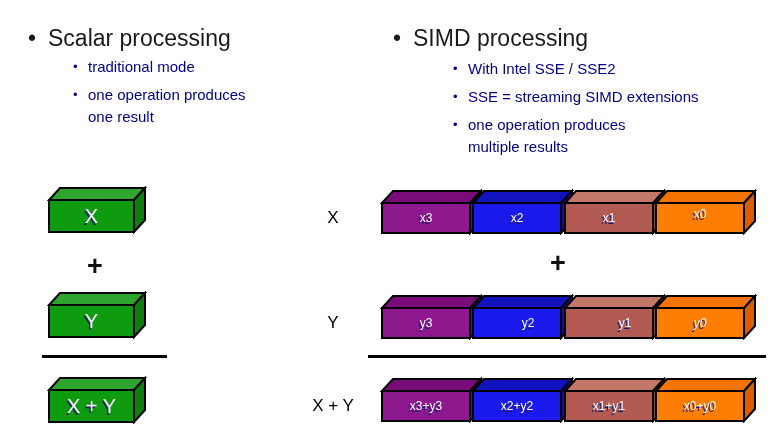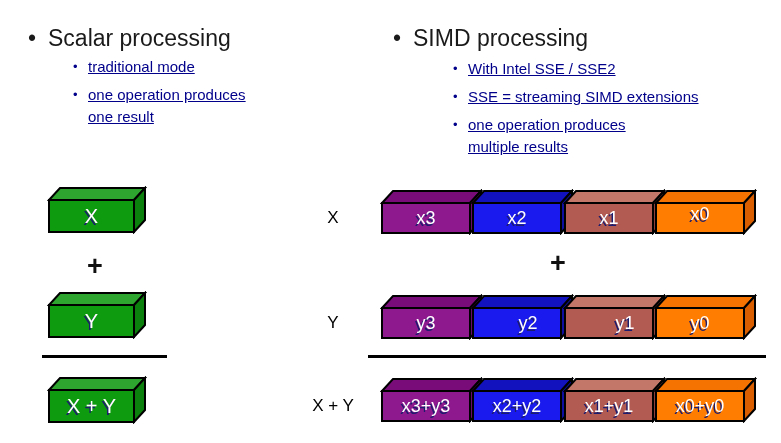--- a/index.html
+++ b/index.html
@@ -9,28 +9,28 @@
   }
   
   .title-item{
     position:absolute;display:flex;align-items:flex-start;
     color:#1a1a1a;font-size:23px;line-height:28px;font-weight:500;
   }
   .title-item .t-bullet{width:20px;flex:0 0 20px;}
   .sublist{position:absolute;color:#00008B;font-size:15px;}
   .sub-item{display:flex;margin-bottom:6px;line-height:22px;}
   .sub-item .s-bullet{width:15px;flex:0 0 15px;font-size:13px;}
-  .b-line{display:block;text-decoration:underline;}
+  .b-line{display:block;}
   .b-line:empty{display:none;}
   
   .box3d{position:absolute;}
   .box3d svg{display:block;}
   .boxlabel{
     position:absolute;display:flex;align-items:center;justify-content:center;
-    color:#ffffff;font-size:18px;
+    color:#ffffff;font-size:12px;
     text-shadow:-1.5px 1.5px 0 #1c1c6e;
     white-space:nowrap;
   }
   .boxlabel.big{font-size:20px;}
   
   .plus{
     position:absolute;display:flex;align-items:center;justify-content:center;
     color:#111;font-size:27px;font-weight:700;width:30px;height:30px;
   }
   .sumline{position:absolute;height:3px;background:#000;}
@@ -178,21 +178,21 @@
     <span class="boxlabel" style="left: 0px; top: 12px; width: 110px; height: 30px;">y2</span>
   </div>
   <div class="box3d" style="left: 565px; top: 296px; width: 99px; height: 42px;">
       <svg width="103" height="46" viewBox="-2 -2 103 46" style="position: absolute; left: -2px; top: -2px;">
         <polygon points="0,12 11,0 99,0 88,12" fill="#C27769" stroke="#000000" stroke-width="2"></polygon>
         <polygon points="88,12 99,0 99,30 88,42" fill="#8F4038" stroke="#000000" stroke-width="2"></polygon>
         <polygon points="0,12 88,12 88,42 0,42" fill="#B25B52" stroke="#000000" stroke-width="2"></polygon>
       </svg>
     <span class="boxlabel" style="left: 16px; top: 12px; width: 88px; height: 30px;">y1</span>
   </div>
-  <div class="box3d" style="left: 656px; top: 296px; width: 99px; height: 42px;">
+  <div class="box3d" style="left: 656px; top: 296px; width: 99px; height: 42px; font-style: italic;">
       <svg width="103" height="46" viewBox="-2 -2 103 46" style="position: absolute; left: -2px; top: -2px;">
         <polygon points="0,12 11,0 99,0 88,12" fill="#F57300" stroke="#000000" stroke-width="2"></polygon>
         <polygon points="88,12 99,0 99,30 88,42" fill="#D95E00" stroke="#000000" stroke-width="2"></polygon>
         <polygon points="0,12 88,12 88,42 0,42" fill="#FF7D00" stroke="#000000" stroke-width="2"></polygon>
       </svg>
     <span class="boxlabel" style="left: 0px; top: 12px; width: 88px; height: 30px;">y0</span>
   </div>
 
   <div class="sumline" style="left:368px;top:355px;width:398px;"></div>
 

